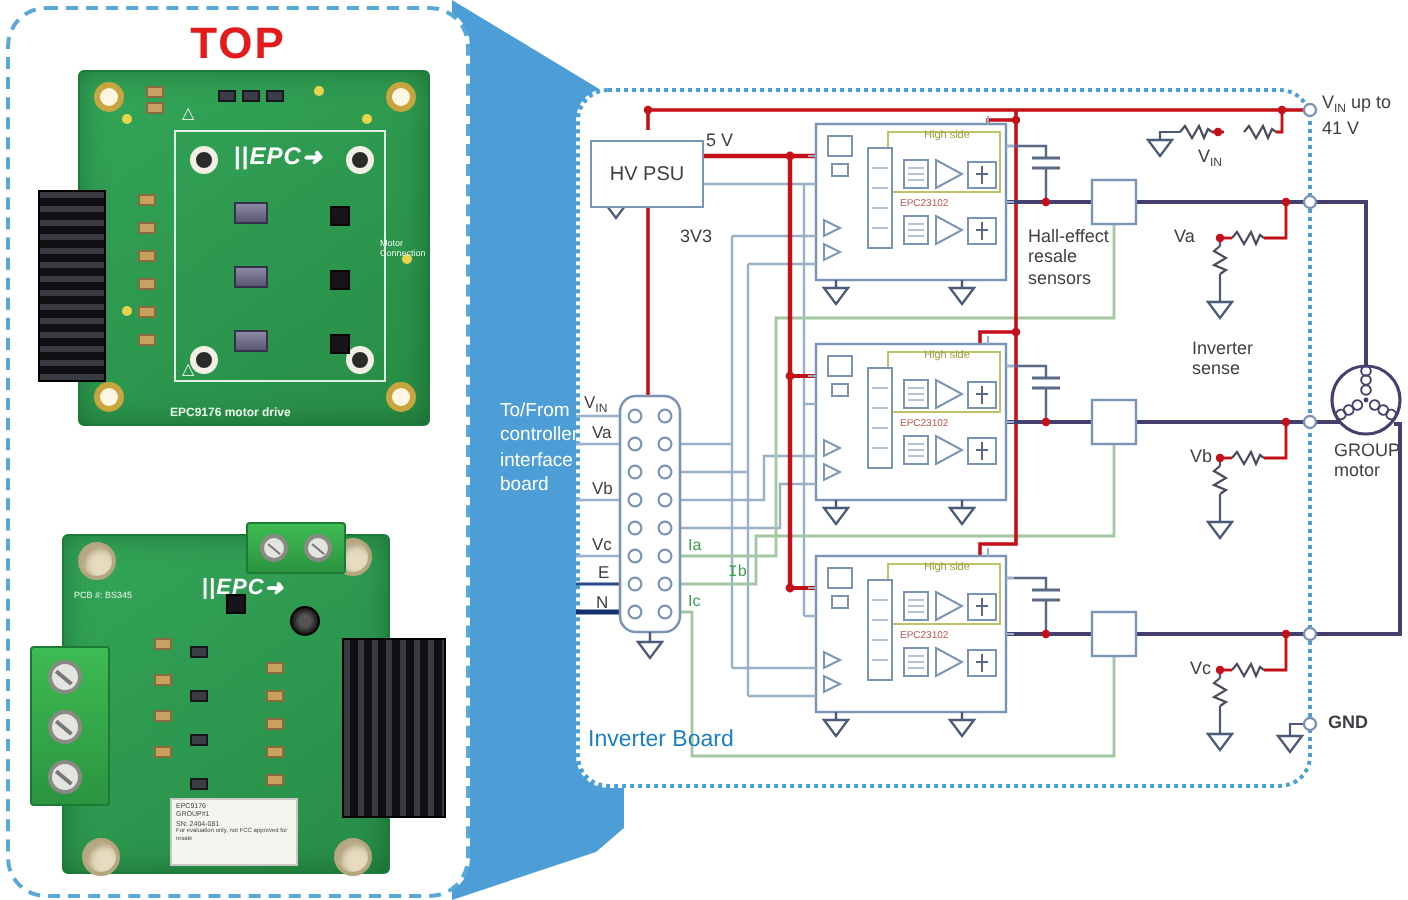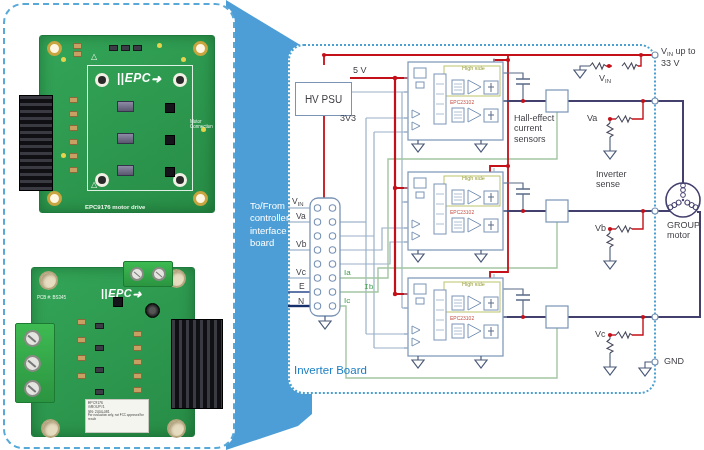--- a/index.html
+++ b/index.html
@@ -50,40 +50,41 @@
   .screw:after{content:"";position:absolute;left:10%;top:45%;width:80%;height:12%;background:#777;transform:rotate(40deg);}
   .sticker{position:absolute;background:#f5f5f0;border:1px solid #c9c9c2;color:#444;
     font-size:3.5px;line-height:1.25;padding:1px 2px;overflow:hidden;}
   .inductor{position:absolute;width:13px;height:13px;border-radius:50%;background:radial-gradient(#555 30%,#191919 70%);border:1px solid #000;}
 
   
   .sch{position:absolute;color:#3f3f46;font-size:9px;line-height:1.15;}
   .pinlab{position:absolute;color:#3f3f46;font-size:8.5px;}
   .greenlab{position:absolute;color:#3f9e4d;font-size:8px;}
   sub{font-size:6px;vertical-align:-2px;}
-  .psu-box{position:absolute;left:295px;top:82px;width:55px;height:32px;border:1.3px solid #7a94b6;
+  .psu-box{position:absolute;left:295px;top:70px;width:55px;height:32px;border:1.3px solid #7a94b6;
     background:#fff;display:flex;align-items:center;justify-content:center;font-size:10px;color:#3f3f46;}
   .band-label{position:absolute;left:250px;top:200px;width:46px;color:#fff;font-size:9.5px;
     line-height:1.3;z-index:3;}
   .inv-label{position:absolute;left:294px;top:364px;font-size:11.5px;font-weight:normal;
     color:#1b7fc4;line-height:1.2;}
   .tinylab{position:absolute;font-size:5.5px;line-height:1;}
   .hs{color:#9aa03c;}
   .part{color:#c4554a;font-size:5px;}
 </style>
 </head>
 <body>
 
 <div class="stage">
 
   <svg class="wedge" width="704" height="450">
     <polygon points="226,0 312,52 312,414 298,426 226,450" fill="#4d9ed6"></polygon>
   </svg>
 
   <div class="photo-panel">
+    <div class="top-title">TOP</div>
 
     <div class="pcb" style="left:20px;top:30px;width:194px;height:178px;">
       <div class="board" style="left:14px;top:0;right:4px;bottom:0;"></div>
       <div class="hole" style="left:22px;top:6px;"></div>
       <div class="hole" style="left:168px;top:6px;"></div>
       <div class="hole" style="left:22px;top:156px;"></div>
       <div class="hole" style="left:168px;top:156px;"></div>
       <div class="innerrect" style="left:62px;top:30px;width:104px;height:124px;"></div>
       <div class="pad" style="left:70px;top:38px;"></div>
       <div class="pad" style="left:148px;top:38px;"></div>
@@ -387,27 +388,27 @@
     </g>
   </svg>
 
   <div class="labels">
     <div class="psu-box">
         <span>HV PSU</span>
       </div>
     <div class="sch" style="left:353px;top:65px;">5 V</div>
     <div class="sch" style="left:340px;top:113px;">3V3</div>
 
-    <div class="sch" style="left:661px;top:46px;width:40px;"><span>V</span><sub>IN</sub><span> up to 33 V</span></div>
+    <div class="sch" style="left:661px;top:46px;width:40px;"><span>V</span><sub>IN</sub><span> up to 41 V</span></div>
     <div class="sch" style="left:599px;top:73px;"><span>V</span><sub>IN</sub></div>
 
-    <div class="sch" style="left:514px;top:113px;width:56px;">Hall-effect current sensors</div>
+    <div class="sch" style="left:514px;top:113px;width:56px;">Hall-effect resale sensors</div>
     <div class="sch" style="left:596px;top:169px;width:46px;">Inverter sense</div>
     <div class="sch" style="left:667px;top:220px;width:34px;">GROUP motor</div>
-    <div class="sch" style="left:664px;top:356px;">GND</div>
+    <div class="sch" style="left:664px;top:356px;font-weight:bold;">GND</div>
 
     <div class="sch" style="left:587px;top:113px;">Va</div>
     <div class="sch" style="left:595px;top:223px;">Vb</div>
     <div class="sch" style="left:595px;top:329px;">Vc</div>
 
     <div class="pinlab" style="left:292px;top:196px;"><span>V</span><sub>IN</sub></div>
     <div class="pinlab" style="left:296px;top:211px;">Va</div>
     <div class="pinlab" style="left:296px;top:239px;">Vb</div>
     <div class="pinlab" style="left:296px;top:267px;">Vc</div>
     <div class="pinlab" style="left:299px;top:281px;">E</div>

